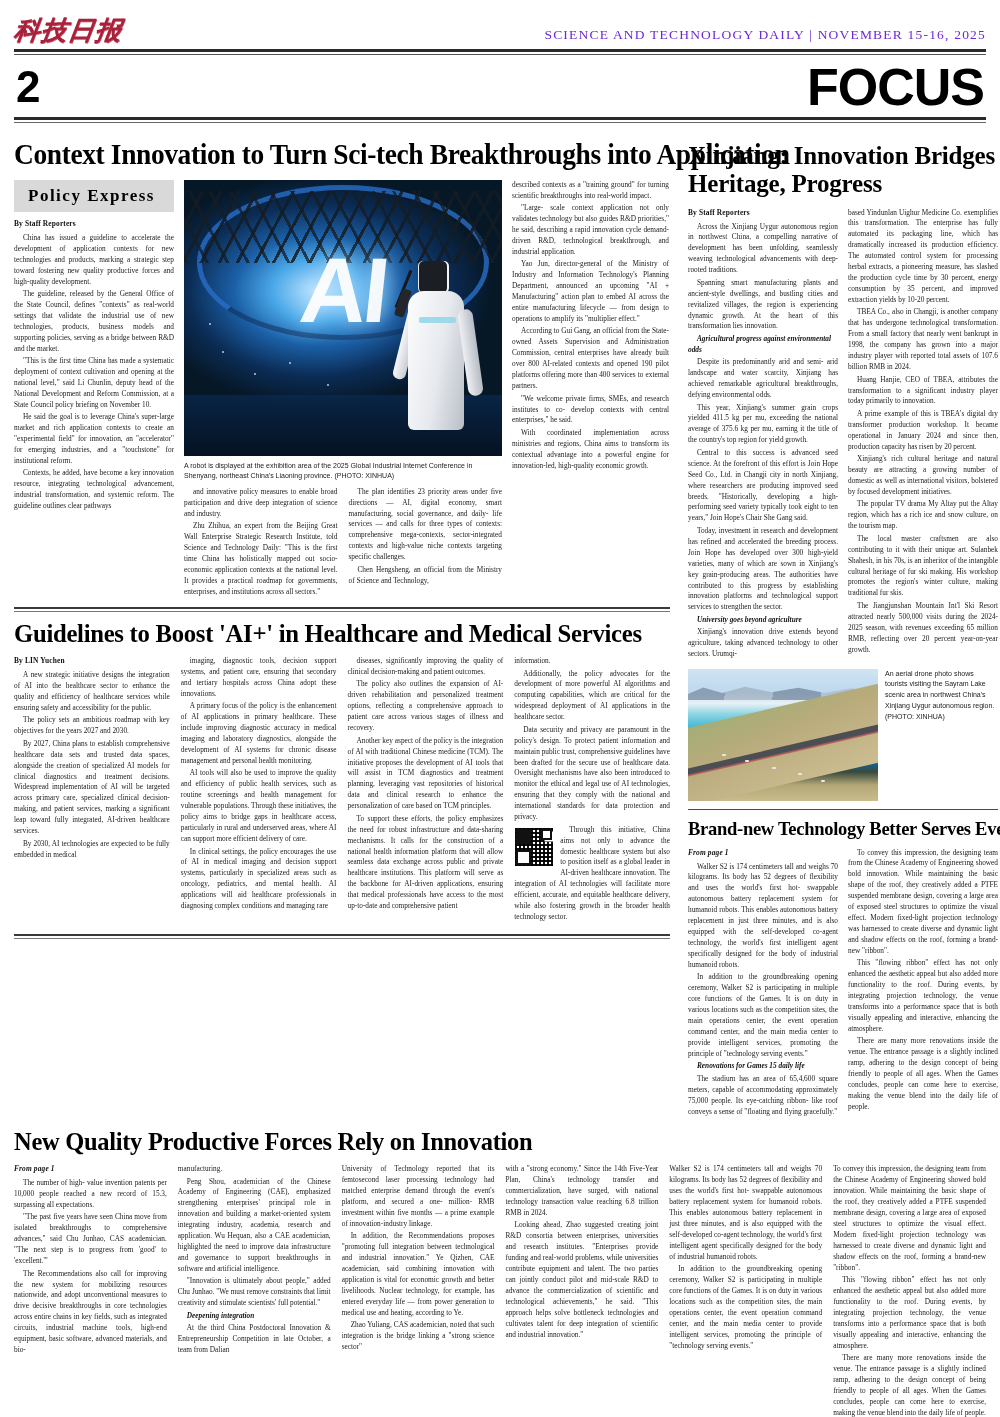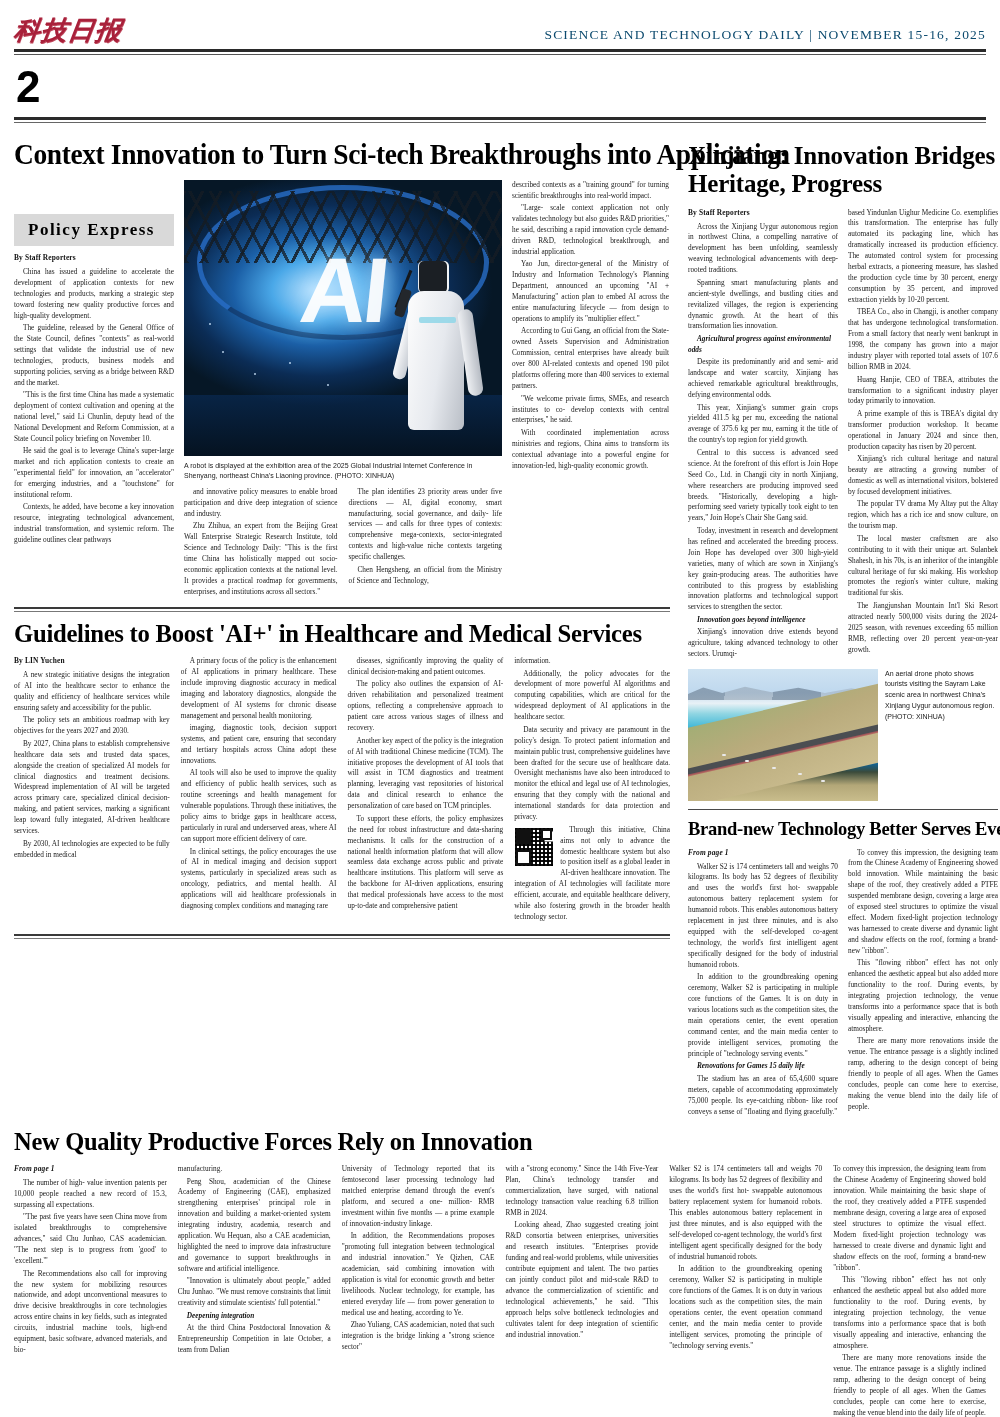--- a/index.html
+++ b/index.html
@@ -24,21 +24,21 @@
     font-family:"Liberation Serif", serif;
     font-size:26px; font-weight:bold; font-style:italic;
     color:#a8203a; letter-spacing:1px;
     transform:skewX(-8deg);
     text-shadow:0.5px 0.5px 0 #c04a5e;
     line-height:1;
     padding-bottom:2px;
   }
   .masthead-right {
     font-family:"Liberation Serif", serif;
-    font-size:13.5px; letter-spacing:1.2px; color:#0c4a6e;
+    font-size:13.5px; letter-spacing:1.2px; color:#6d28d9;
     padding-bottom:3px; white-space:nowrap;
   }
   .rule-thick { height:3px; background:#2a2a2a; margin-top:3px; }
   .rule-thin  { height:1px; background:#555; margin-top:1.5px; }
 
   
   .folio {
     display:flex; align-items:center; justify-content:space-between;
     height:62px; padding:2px 2px 0 2px;
   }
@@ -128,21 +128,21 @@
     font-size:7.3px; line-height:1.5; font-style:italic; font-weight:bold;
     text-indent:9px; margin:0 0 1.5px 0; color:#111; text-align:left;
   }
 
   
   .cols { column-gap:11px; column-rule:none; }
   .c2 { column-count:2; }
 
   
   .top-row { display:flex; gap:10px; }
-  .top-left { width:160px;margin-top:34px; }
+  .top-left { width:160px; }
   .top-mid { width:318px; }
   .top-right { width:157px; }
 
   .photo {
     width:100%; height:276px;
     background:
       radial-gradient(ellipse 55% 42% at 42% 40%, #bfe4ff 0%, #4aa8e8 26%, #1b5fa6 48%, #0b2c55 74%, #061726 100%),
       linear-gradient(180deg,#0a1622 0%, #102334 55%, #07121c 100%);
     position:relative; overflow:hidden; border:0;
   }
@@ -285,20 +285,21 @@
       <span>SCIENCE AND TECHNOLOGY DAILY</span>
       <span>|</span>
       <span>NOVEMBER 15-16, 2025</span>
     </div>
   </div>
   <div class="rule-thick"></div>
   <div class="rule-thin"></div>
 
   <div class="folio">
     <div class="folio-num">2</div>
+    <div class="folio-title">FOCUS</div>
   </div>
   <div class="rule-folio"></div>
   <div class="rule-folio2"></div>
 
   <div class="main-grid">
 
     <div class="left-zone">
 
       <div>
         <div class="hl-main">Context Innovation to Turn Sci-tech Breakthroughs into Application</div>
@@ -367,22 +368,22 @@
         <div class="hl-mid">Guidelines to Boost 'AI+' in Healthcare and Medical Services</div>
         <div style="display:flex; gap:11px;">
           <div style="width:158px">
             <div class="byline">By LIN Yuchen</div>
             <p class="bt">A new strategic initiative designs the integration of AI into the healthcare sector to enhance the quality and efficiency of healthcare services while ensuring safety and accessibility for the public.</p>
             <p class="bt">The policy sets an ambitious roadmap with key objectives for the years 2027 and 2030.</p>
             <p class="bt">By 2027, China plans to establish comprehensive healthcare data sets and trusted data spaces, alongside the creation of specialized AI models for clinical diagnostics and treatment decisions. Widespread implementation of AI will be targeted across primary care, specialized clinical decision-making, and patient services, marking a significant leap toward fully integrated, AI-driven healthcare services.</p>
             <p class="bt">By 2030, AI technologies are expected to be fully embedded in medical</p>
           </div>
           <div style="width:158px">
+            <p class="bt">imaging, diagnostic tools, decision support systems, and patient care, ensuring that secondary and tertiary hospitals across China adopt these innovations.</p>
             <p class="bt">A primary focus of the policy is the enhancement of AI applications in primary healthcare. These include improving diagnostic accuracy in medical imaging and laboratory diagnostics, alongside the development of AI systems for chronic disease management and personal health monitoring.</p>
-            <p class="bt">imaging, diagnostic tools, decision support systems, and patient care, ensuring that secondary and tertiary hospitals across China adopt these innovations.</p>
             <p class="bt">AI tools will also be used to improve the quality and efficiency of public health services, such as routine screenings and health management for vulnerable populations. Through these initiatives, the policy aims to bridge gaps in healthcare access, particularly in rural and underserved areas, where AI can support more efficient delivery of care.</p>
             <p class="bt">In clinical settings, the policy encourages the use of AI in medical imaging and decision support systems, particularly in specialized areas such as oncology, pediatrics, and mental health. AI applications will aid healthcare professionals in diagnosing complex conditions and managing rare</p>
           </div>
           <div style="width:158px">
             <p class="bt">diseases, significantly improving the quality of clinical decision-making and patient outcomes.</p>
             <p class="bt">The policy also outlines the expansion of AI-driven rehabilitation and personalized treatment options, reflecting a comprehensive approach to patient care across various stages of illness and recovery.</p>
             <p class="bt">Another key aspect of the policy is the integration of AI with traditional Chinese medicine (TCM). The initiative proposes the development of AI tools that will assist in TCM diagnostics and treatment planning, leveraging vast repositories of historical data and clinical research to enhance the personalization of care based on TCM principles.</p>
             <p class="bt">To support these efforts, the policy emphasizes the need for robust infrastructure and data-sharing mechanisms. It calls for the construction of a national health information platform that will allow seamless data exchange across public and private healthcare institutions. This platform will serve as the backbone for AI-driven applications, ensuring that medical professionals have access to the most up-to-date and comprehensive patient</p>
           </div>
           <div style="width:158px">
@@ -412,21 +413,21 @@
         <div style="display:flex; gap:10px;">
           <div style="width:150px">
             <div class="byline">By Staff Reporters</div>
             <p class="bt">Across the Xinjiang Uygur autonomous region in northwest China, a compelling narrative of development has been unfolding, seamlessly weaving technological advancements with deep-rooted traditions.</p>
             <p class="bt">Spanning smart manufacturing plants and ancient-style dwellings, and bustling cities and revitalized villages, the region is experiencing dynamic growth. At the heart of this transformation lies innovation.</p>
             <p class="subhd">Agricultural progress against environmental odds</p>
             <p class="bt">Despite its predominantly arid and semi- arid landscape and water scarcity, Xinjiang has achieved remarkable agricultural breakthroughs, defying environmental odds.</p>
             <p class="bt">This year, Xinjiang's summer grain crops yielded 411.5 kg per mu, exceeding the national average of 375.6 kg per mu, earning it the title of the country's top region for yield growth.</p>
             <p class="bt">Central to this success is advanced seed science. At the forefront of this effort is Join Hope Seed Co., Ltd. in Changji city in north Xinjiang, where researchers are producing improved seed breeds. "Historically, developing a high-performing seed variety typically took eight to ten years," Join Hope's Chair She Gang said.</p>
             <p class="bt">Today, investment in research and development has refined and accelerated the breeding process. Join Hope has developed over 300 high-yield varieties, many of which are sown in Xinjiang's key grain-producing areas. The authorities have contributed to this progress by establishing innovation platforms and technological support services to strengthen the sector.</p>
-            <p class="subhd">Innovation goes beyond intelligence</p>
+            <p class="subhd">University goes beyond agriculture</p>
             <p class="bt">Xinjiang's innovation drive extends beyond agriculture, taking advanced technology to other sectors. Urumqi-</p>
           </div>
           <div style="width:150px">
             <p class="bt noind">based Yindunlan Uighur Medicine Co. exemplifies this transformation. The enterprise has fully automated its packaging line, which has dramatically increased its production efficiency. The automated control system for processing herbal extracts, a pioneering measure, has slashed the production cycle time by 30 percent, energy consumption by 35 percent, and improved extraction yields by 10-20 percent.</p>
             <p class="bt">TBEA Co., also in Changji, is another company that has undergone technological transformation. From a small factory that nearly went bankrupt in 1998, the company has grown into a major industry player with reported total assets of 107.6 billion RMB in 2024.</p>
             <p class="bt">Huang Hanjie, CEO of TBEA, attributes the transformation to a significant industry player today primarily to innovation.</p>
             <p class="bt">A prime example of this is TBEA's digital dry transformer production workshop. It became operational in January 2024 and since then, production capacity has risen by 20 percent.</p>
             <p class="bt">Xinjiang's rich cultural heritage and natural beauty are attracting a growing number of domestic as well as international visitors, bolstered by focused development initiatives.</p>
             <p class="bt">The popular TV drama My Altay put the Altay region, which has a rich ice and snow culture, on the tourism map.</p>
             <p class="bt">The local master craftsmen are also contributing to it with their unique art. Sulanbek Shahesh, in his 70s, is an inheritor of the intangible cultural heritage of fur ski making. His workshop promotes the region's winter culture, making traditional fur skis.</p>

